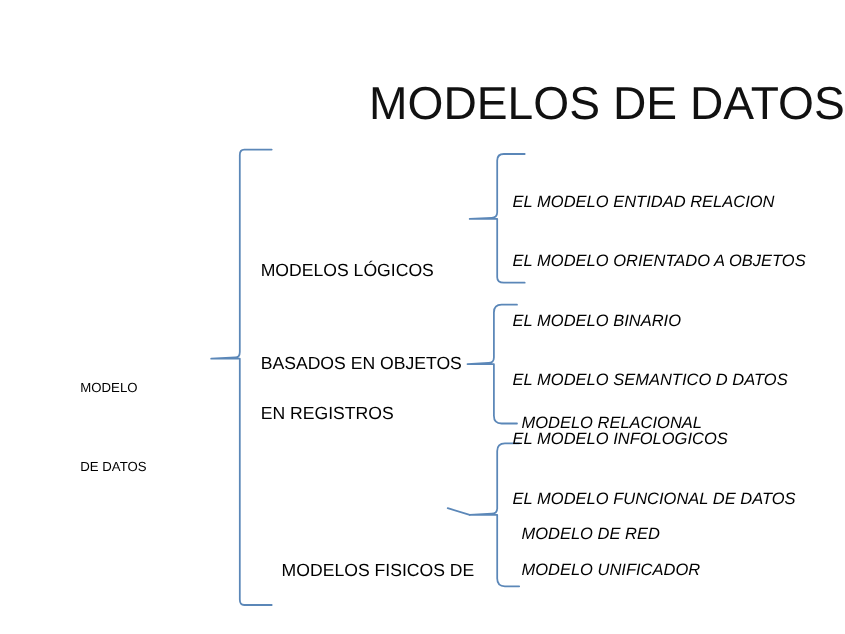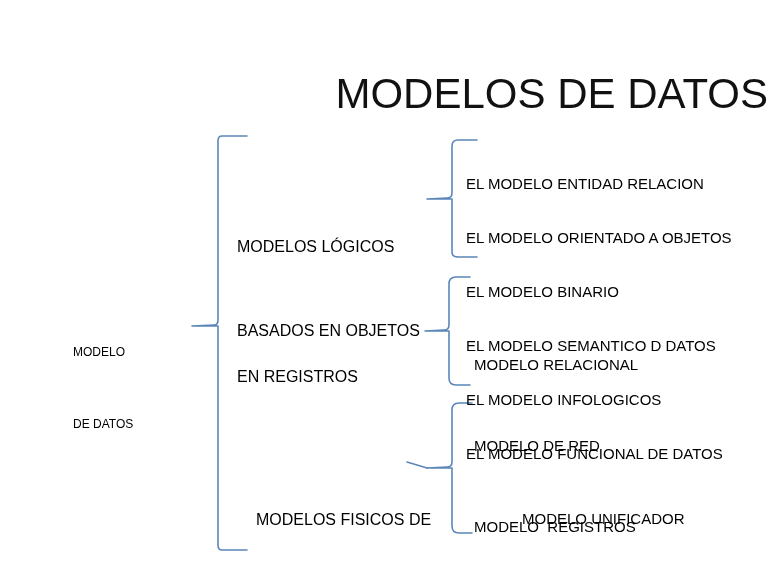--- a/index.html
+++ b/index.html
@@ -56,30 +56,31 @@
     line-height: 28px;
   }
   .branch-label.b1 { left: 237px; top: 177px; }
   .branch-label.b2 { left: 237px; top: 307px; }
   .branch-label.b3 { left: 256px; top: 450px; }
 
   .leaf-list {
     position: absolute;
     white-space: pre;
     font-size: 15px;
+    font-style: italic;
   }
   .leaf-list .leaf {
     display: block;
     line-height: 20px;
   }
   .leaf-list.l1 { left: 466px; top: 140px; }
   .leaf-list.l2 { left: 474px; top: 297px; line-height: 27px; }
-  .leaf-list.l2 .leaf { line-height: 27px; }
+  .leaf-list.l2 .leaf { line-height: 27px; margin-top: 20px; }
   .leaf-list.l3 { left: 474px; top: 451px; line-height: 27px; }
-  .leaf-list.l3 .leaf { line-height: 27px; margin-left: 48px; }
+  .leaf-list.l3 .leaf { line-height: 27px; }
 </style>
 </head>
 <body>
 
 <div id="canvas">
 
   <svg id="connectors" viewBox="0 0 768 576">
     <g fill="none" stroke="#5b87b8" stroke-width="1.6" stroke-linecap="round" stroke-linejoin="round">
 
       <path d="M 247 136 L 222 136 Q 218 136 218 141 L 218 320 Q 218 325 214 325 L 192 326 Q 214 326 218 326 Q 218 326 218 331 L 218 545 Q 218 550 222 550 L 247 550"></path>

